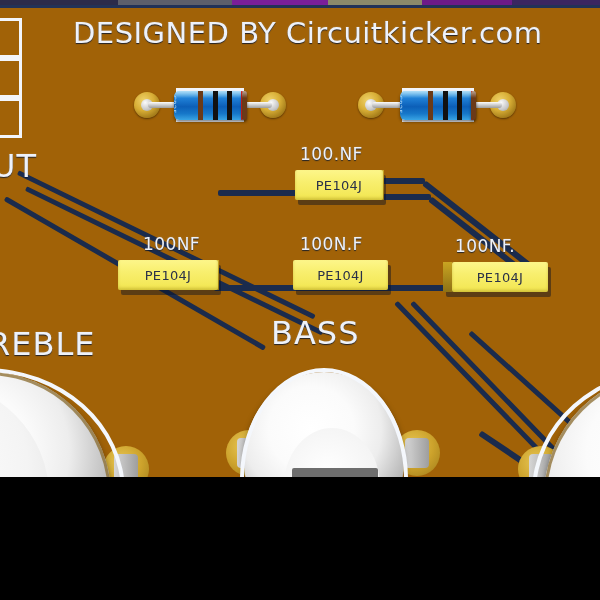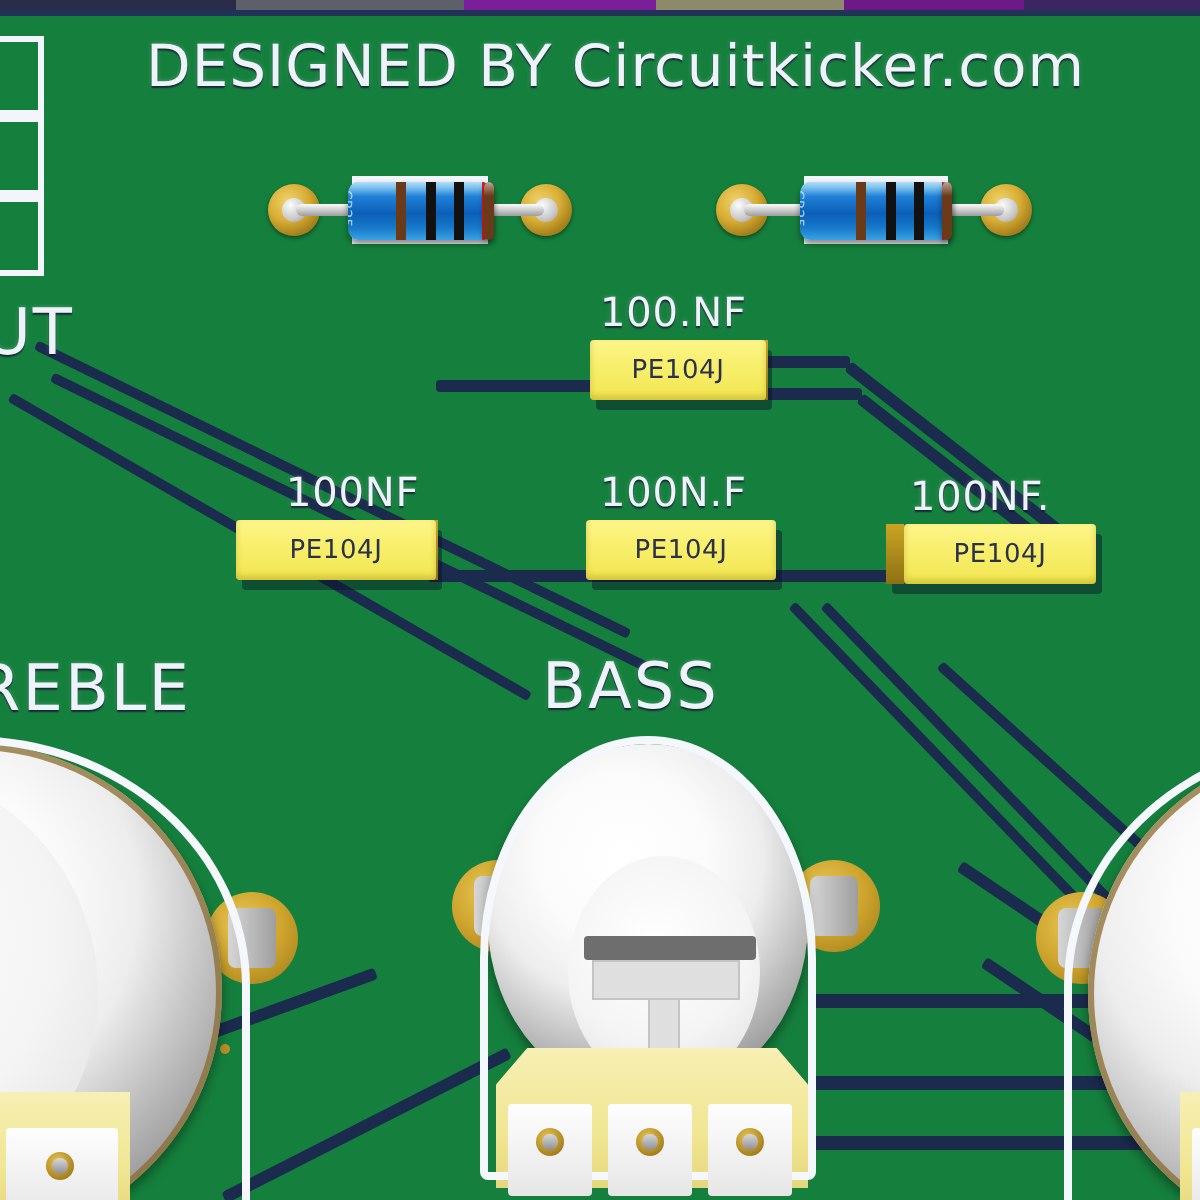--- a/index.html
+++ b/index.html
@@ -1,22 +1,22 @@
 <!DOCTYPE html>
 <html><head>
 <meta charset="utf-8">
 <title>PCB 3D Render</title>
 <style>
   html,body{margin:0;padding:0;background:#000;}
   body{width:600px;height:600px;overflow:hidden;font-family:"DejaVu Sans",sans-serif;}
 
   #board{
     position:relative;
-    width:600px;height:600px;
-    background:#15803d;
+    width:600px;height:477px;
+    background:#a16207;
     overflow:hidden;
   }
 
   
   .edge-strip{position:absolute;top:0;left:0;width:600px;height:8px;background:#223257;z-index:40;}
   .edge-seg{position:absolute;top:0;height:5px;}
 
   
   .trace{position:absolute;background:#1a2b4d;border-radius:2px;z-index:2;}
   .trace-d{position:absolute;background:#1a2b4d;z-index:2;transform-origin:0 50%;border-radius:2px;}
@@ -24,21 +24,21 @@
 
   
   .silk{
     position:absolute;color:#eef2fa;
     font-family:"DejaVu Sans",sans-serif;
     white-space:nowrap;z-index:20;
     text-shadow:0 1px 1px rgba(10,20,40,.85), 0 0 2px rgba(255,255,255,.25);
   }
   .silk-title{font-size:29px;letter-spacing:.5px;}
   .silk-big{font-size:32px;letter-spacing:1px;}
-  .silk-small{font-size:20px;letter-spacing:.4px;}
+  .silk-small{font-size:17px;letter-spacing:.4px;}
   .silk-outline{position:absolute;border:3px solid #f2f5fb;z-index:18;box-sizing:border-box;}
 
   
   .resistor{position:absolute;z-index:25;}
   .res-pad{position:absolute;top:14px;width:26px;height:26px;border-radius:50%;
     background:radial-gradient(circle at 38% 33%, #efd26a 0%, #d8ae35 42%, #a8801c 72%, #8a6714 100%);
     box-shadow:0 1px 2px rgba(0,0,0,.45);}
   .res-pad::after{content:"";position:absolute;left:7px;top:7px;width:12px;height:12px;border-radius:50%;
     background:radial-gradient(circle at 35% 30%,#fbfbfb,#c9c9c9 60%,#9b9b9b);}
   .res-lead{position:absolute;top:24px;height:6px;
@@ -134,21 +134,21 @@
   <div>
     <div class="silk-outline" style="left:-16px;top:18px;width:38px;height:40px;"></div>
     <div class="silk-outline" style="left:-16px;top:58px;width:38px;height:40px;"></div>
     <div class="silk-outline" style="left:-16px;top:98px;width:38px;height:40px;"></div>
   </div>
 
   <div class="silk silk-title" style="left:73px;top:16px;">DESIGNED BY Circuitkicker.com</div>
 
   <div class="silk silk-big" style="left:-8px;top:147px;">UT</div>
   <div class="silk silk-big" style="left:-12px;top:325px;">REBLE</div>
-  <div class="silk silk-big" style="left:271px;top:324px;">BASS</div>
+  <div class="silk silk-big" style="left:271px;top:314px;">BASS</div>
 
   <div class="resistor" style="left:134px;top:78px;width:152px;height:56px;">
     <div class="res-silk" style="left:42px;width:68px;height:34px;"></div>
     <div class="res-pad" style="left:0px;"></div>
     <div class="res-pad" style="left:126px;"></div>
     <div class="res-lead" style="left:14px;width:34px;"></div>
     <div class="res-lead" style="left:104px;width:34px;"></div>
     <div class="res-body" style="left:40px;width:72px;">
       <span class="res-code">CR25</span>
       <span class="band" style="left:24px;background:#6b3a18;"></span>

